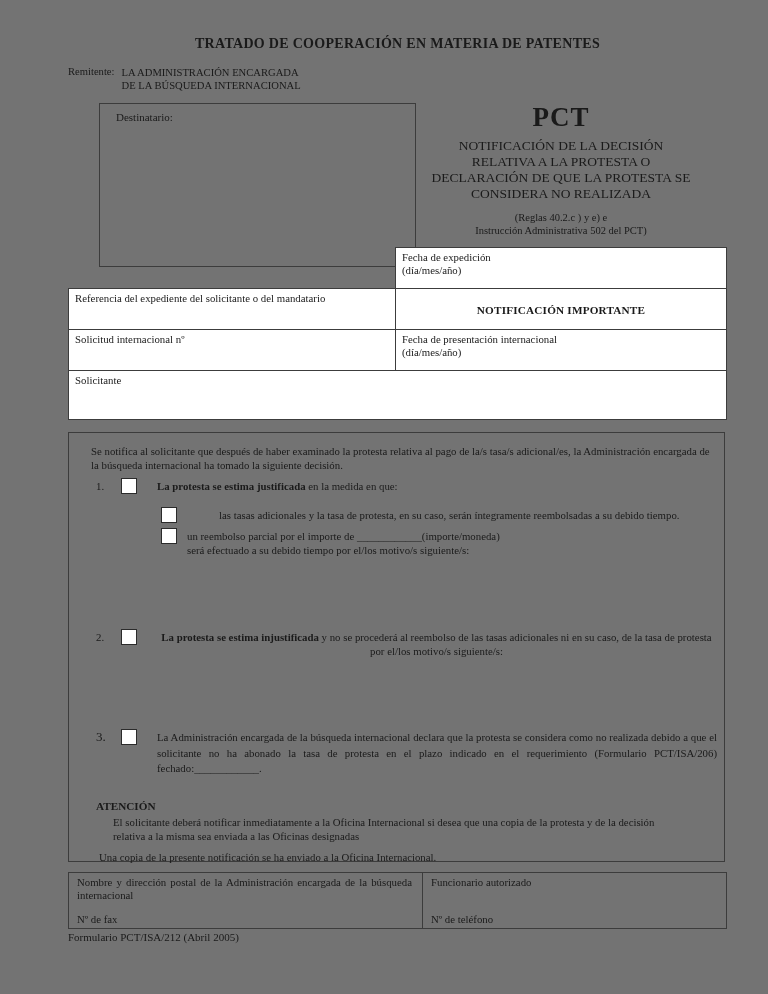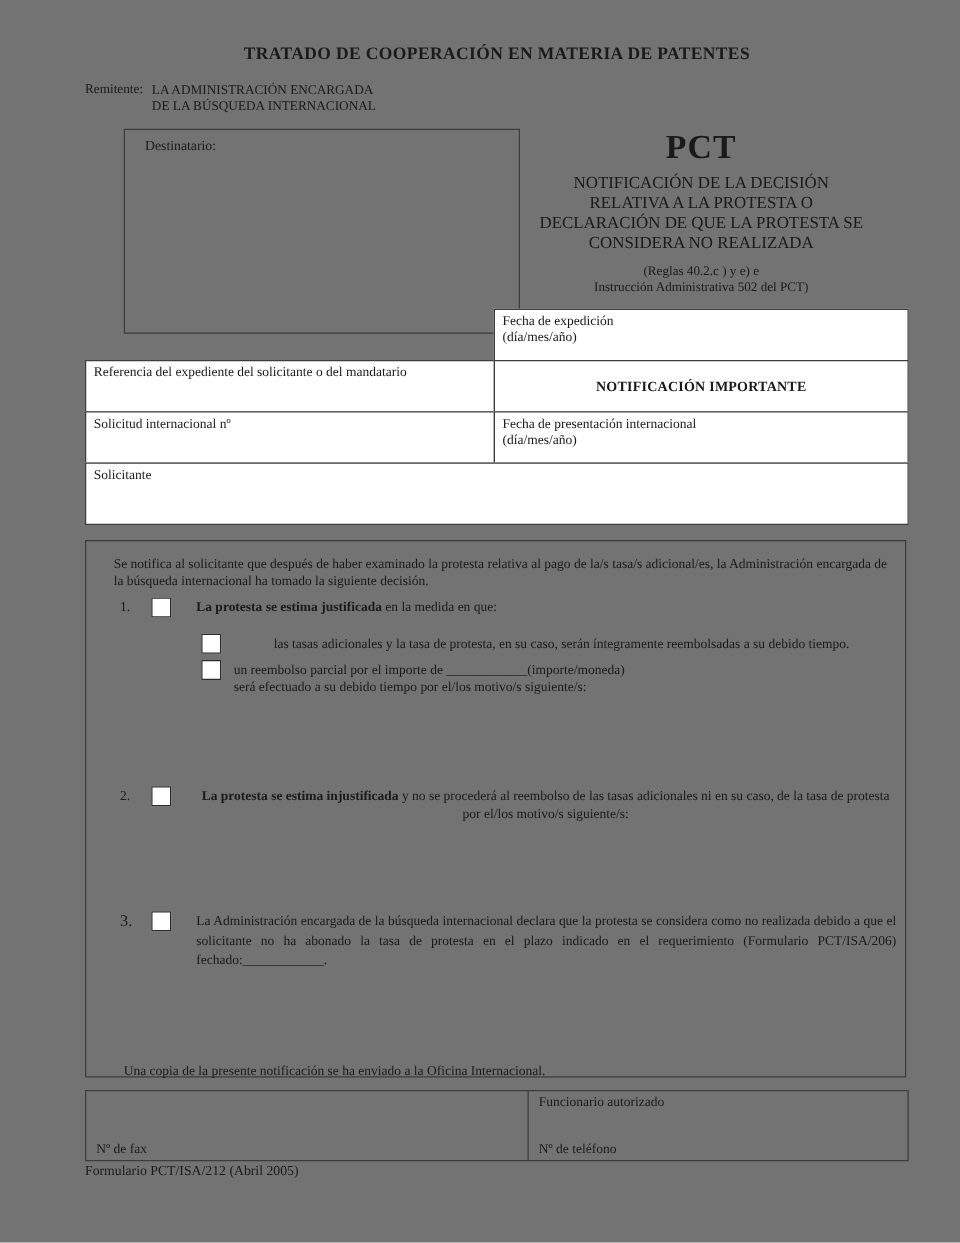--- a/index.html
+++ b/index.html
@@ -167,27 +167,32 @@
     </div>
 
     <div class="abs row-item3 item-row">
       <span class="item-num item-num-lg">3.</span>
       <span class="checkbox"></span>
       <div class="item-text just" style="width:560px;">
         <span>La Administración encargada de la búsqueda internacional declara que la protesta se considera como no realizada debido a que el solicitante no ha abonado la tasa de protesta en el plazo indicado en el requerimiento (Formulario PCT/ISA/206) fechado:</span><span class="blank-line">____________</span><span>.</span>
       </div>
     </div>
 
+    <div class="abs attention">
+      <div class="attention-title">ATENCIÓN</div>
+      <div class="attention-text">El solicitante deberá notificar inmediatamente a la Oficina Internacional si desea que una copia de la protesta y de la decisión relativa a la misma sea enviada a las Oficinas designadas</div>
+    </div>
 
     <div class="abs copy-note">Una copia de la presente notificación se ha enviado a la Oficina Internacional.</div>
 
   </div>
 
   <div class="footer-box">
     <div class="footer-left">
+      <div class="jtext">Nombre  y  dirección  postal  de  la  Administración  encargada  de  la búsqueda internacional</div>
       <div class="bottom-label">Nº de fax</div>
     </div>
     <div class="footer-right">
       <div>Funcionario autorizado</div>
       <div class="bottom-label">Nº de teléfono</div>
     </div>
   </div>
 
   <div class="form-number">Formulario PCT/ISA/212 (Abril 2005)</div>
 

